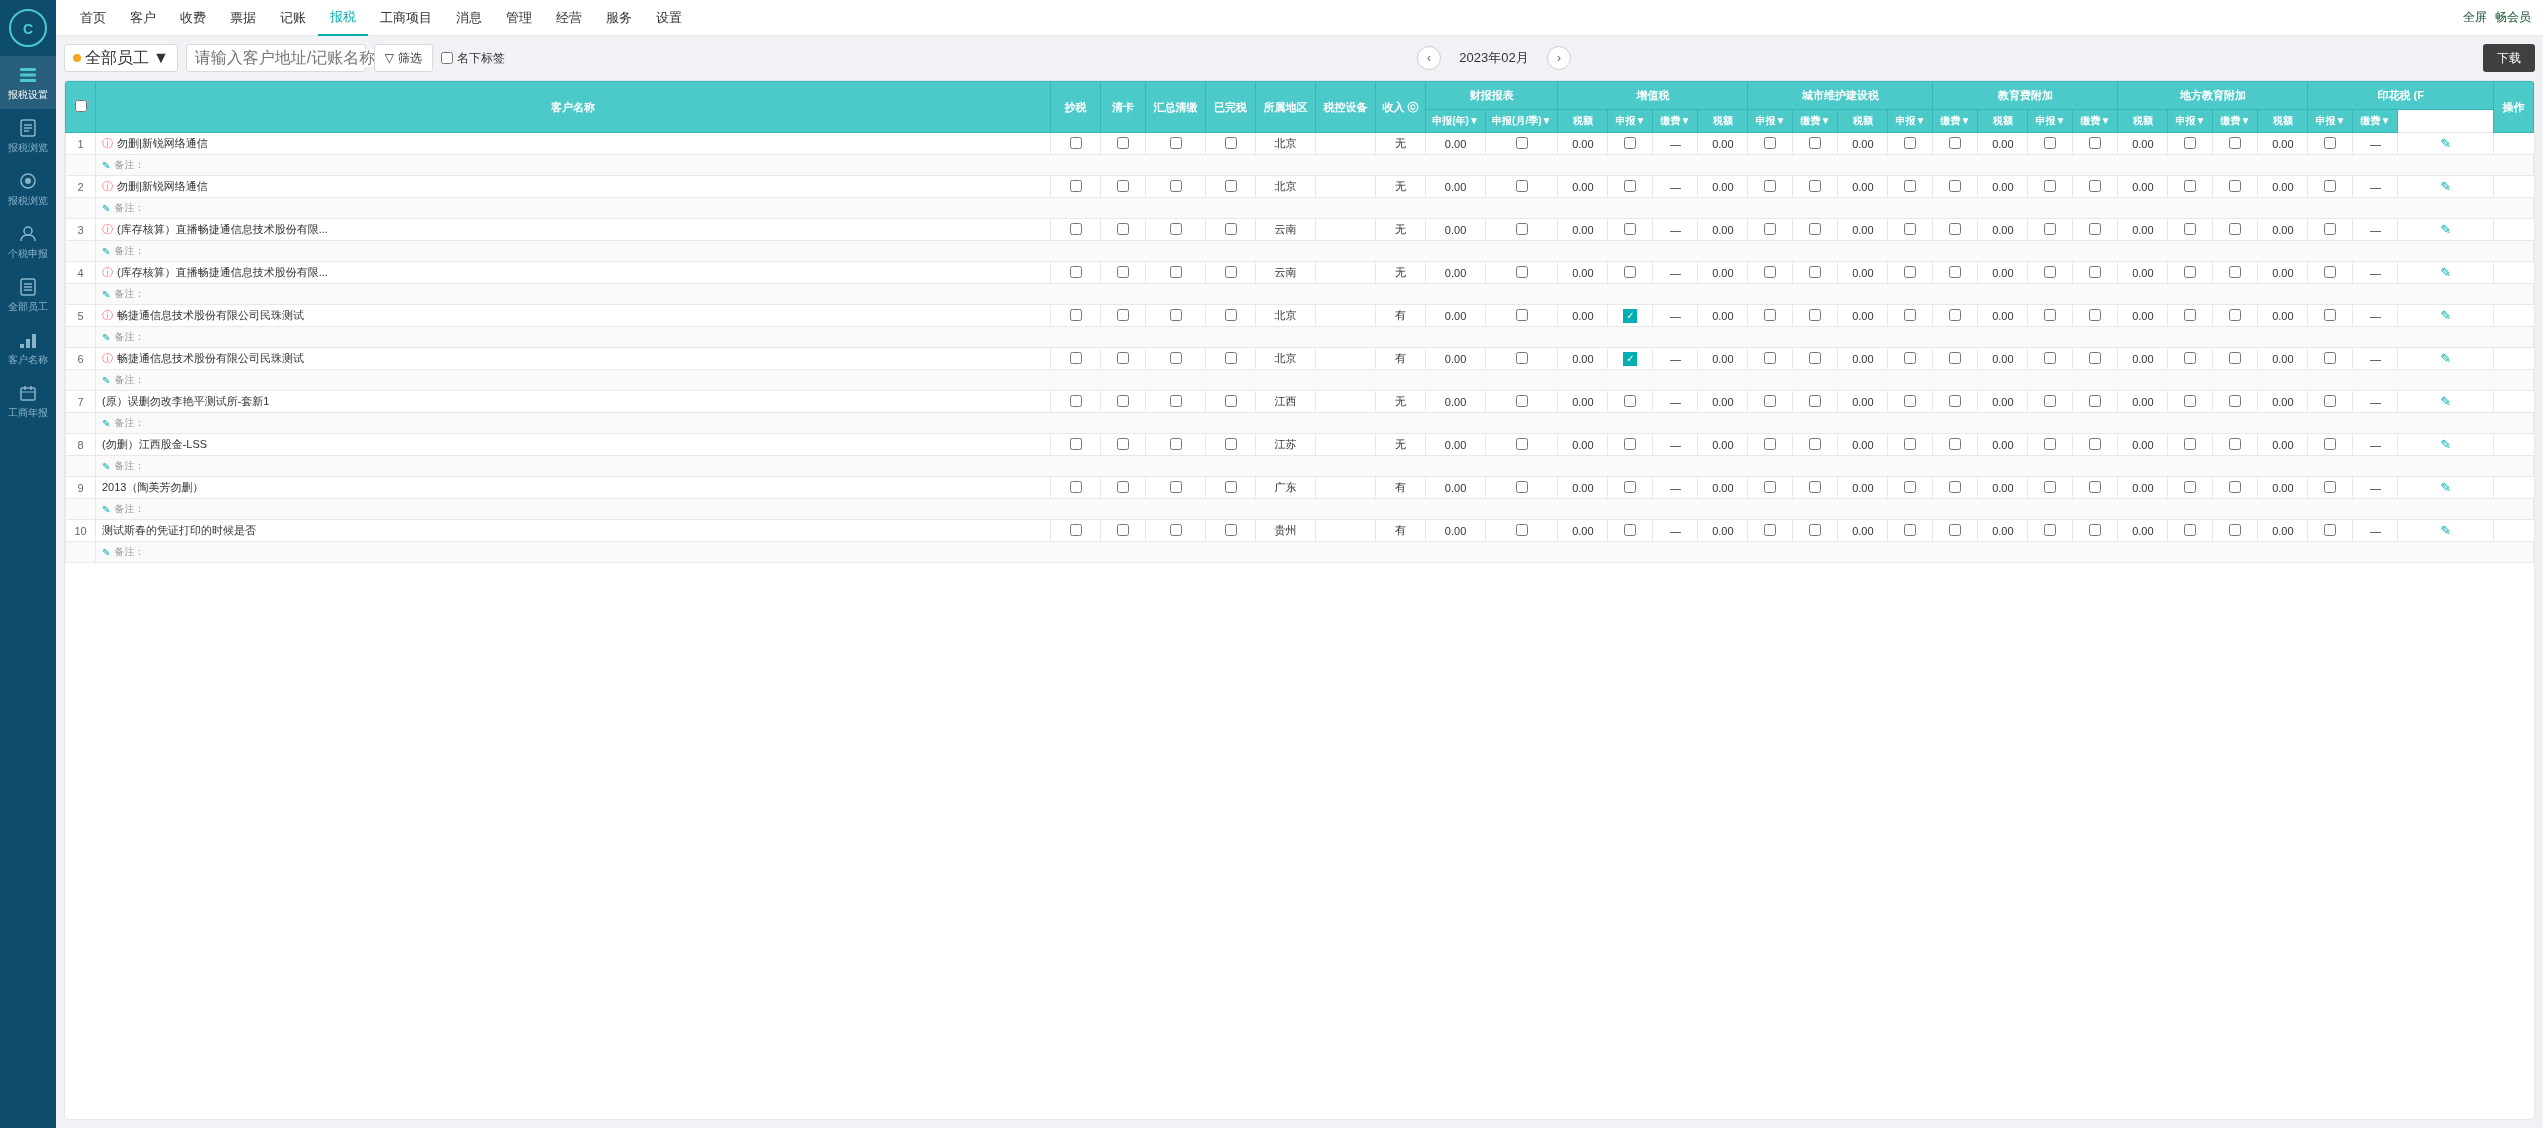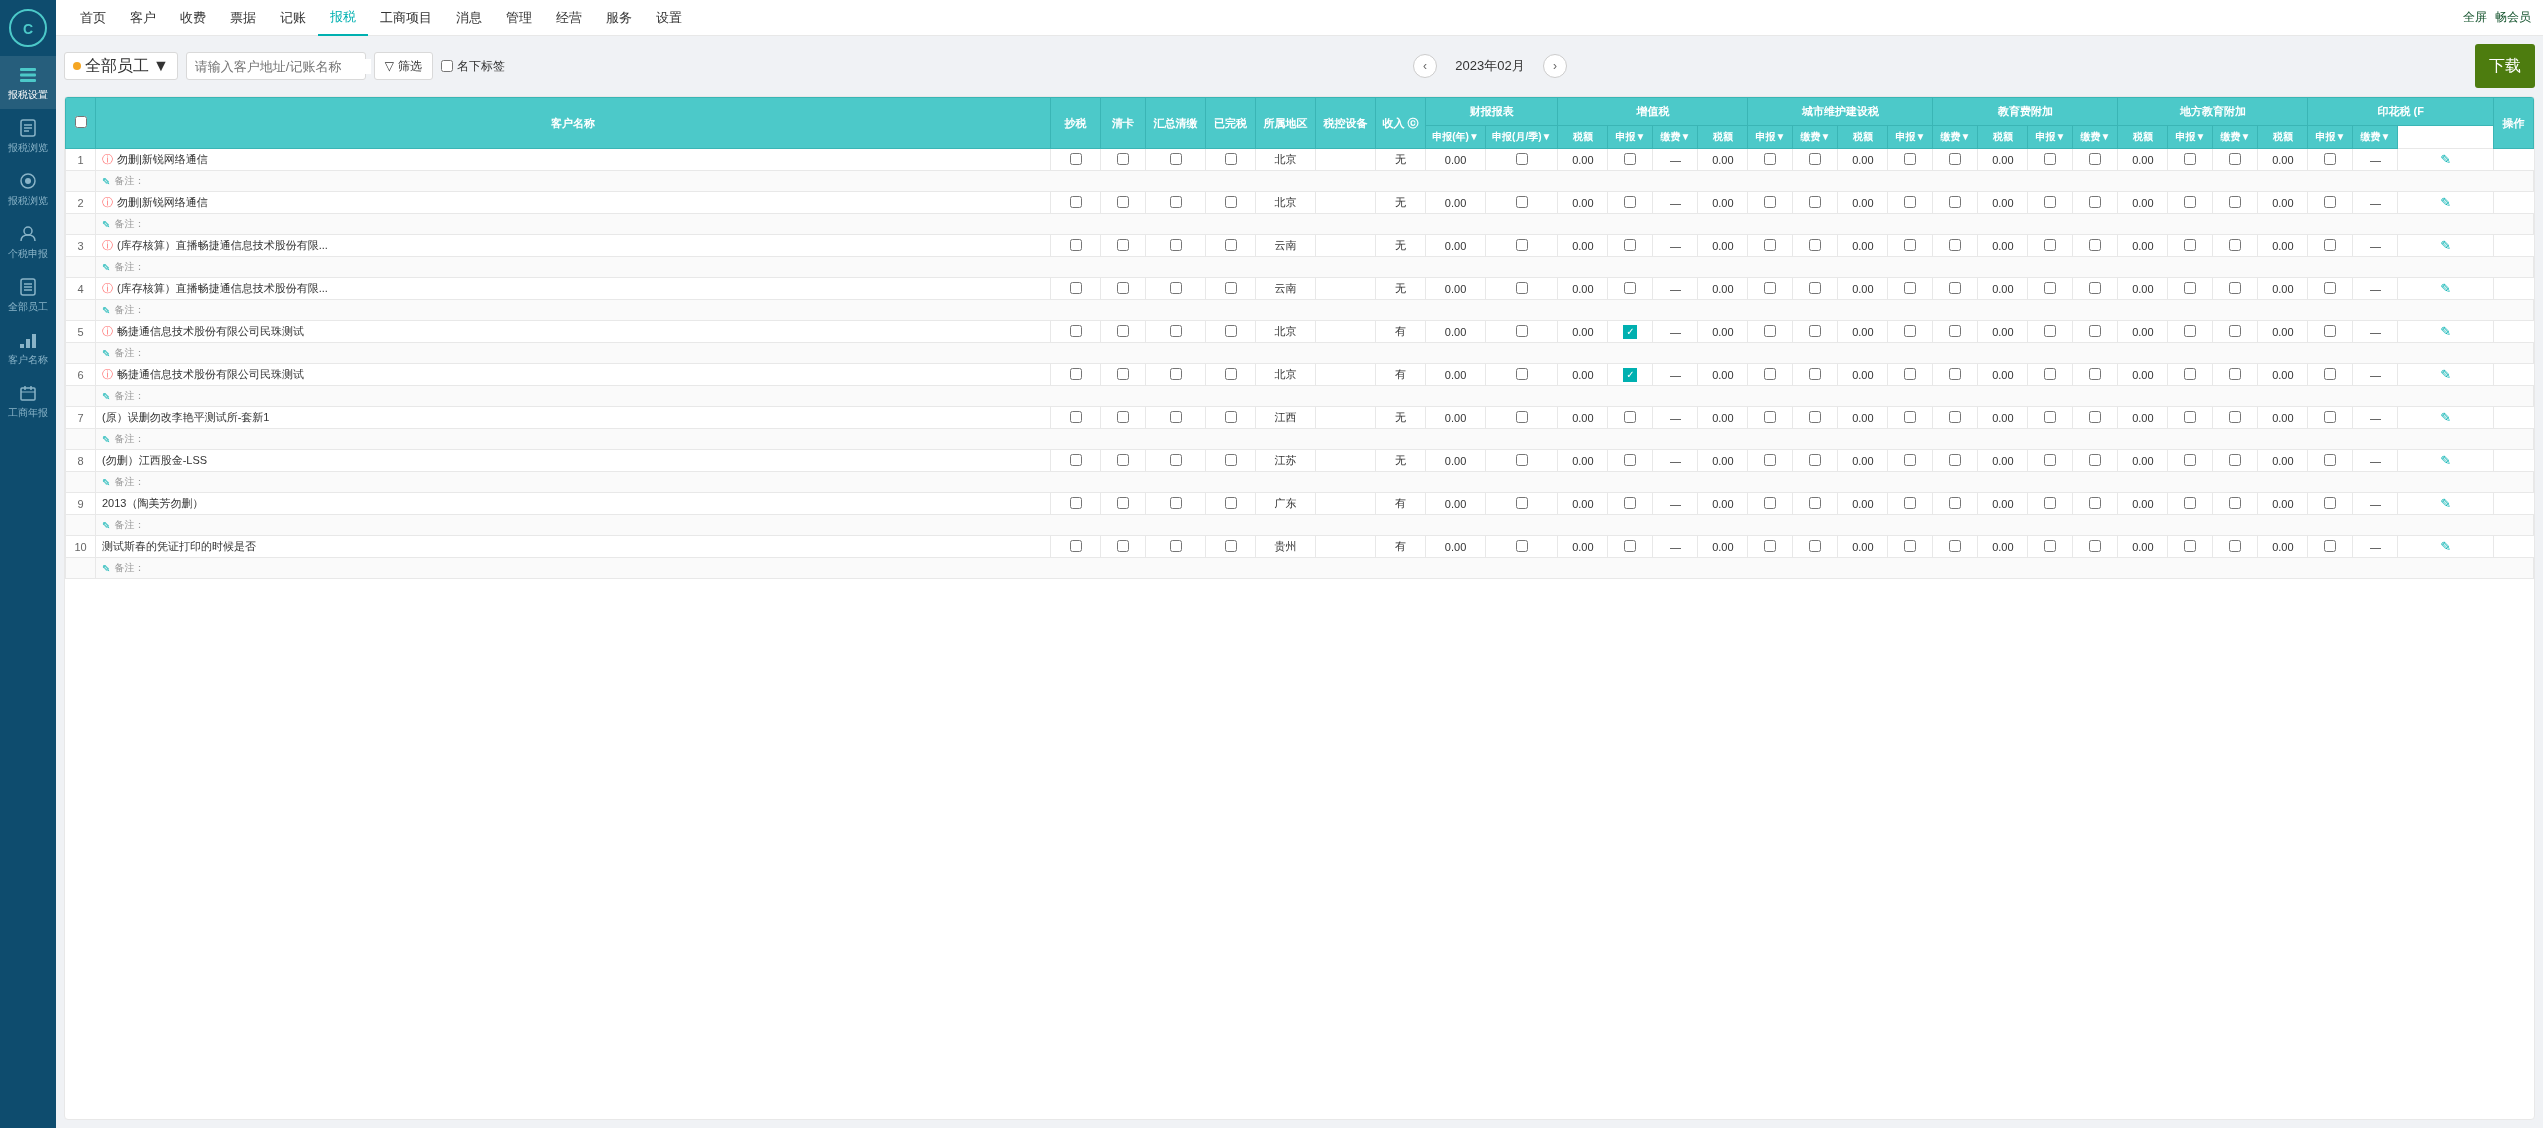--- a/index.html
+++ b/index.html
@@ -29,27 +29,27 @@
 
     
     .toolbar { display: flex; align-items: center; gap: 8px; margin-bottom: 8px; flex-shrink: 0; }
     .toolbar-left { display: flex; align-items: center; gap: 8px; }
     .toolbar-center { flex: 1; display: flex; justify-content: center; align-items: center; gap: 8px; }
     .toolbar-right { display: flex; align-items: center; gap: 8px; }
 
     .select-box { height: 28px; border: 1px solid #d9d9d9; border-radius: 3px; padding: 0 8px; font-size: 16px; display: flex; align-items: center; gap: 4px; cursor: pointer; background: #fff; min-width: 80px; }
     .select-box .dot { width: 8px; height: 8px; border-radius: 50%; background: #f5a623; }
     .search-box { height: 28px; border: 1px solid #d9d9d9; border-radius: 3px; padding: 0 8px; font-size: 12px; display: flex; align-items: center; gap: 4px; background: #fff; width: 180px; }
-    .search-box input { border: none; outline: none; font-size: 13px; flex: 1; color: #8b5cf6; }
+    .search-box input { border: none; outline: none; font-size: 16px; flex: 1; color: #8b5cf6; }
     .filter-btn { height: 28px; border: 1px solid #d9d9d9; border-radius: 3px; padding: 0 10px; font-size: 12px; display: flex; align-items: center; gap: 4px; cursor: pointer; background: #fff; }
     .nav-btn { width: 24px; height: 24px; border: 1px solid #ccc; border-radius: 50%; display: flex; align-items: center; justify-content: center; cursor: pointer; color: #666; background: #fff; font-size: 12px; }
     .month-label { font-size: 13px; font-weight: 500; color: #333; min-width: 90px; text-align: center; }
     .name-tag { display: flex; align-items: center; gap: 4px; font-size: 12px; color: #333; cursor: pointer; }
     .name-tag input[type=checkbox] { width: 12px; height: 12px; }
-    .download-btn { height: 44px; background: #4d7c0f; color: #fff; border: none; border-radius: 3px; padding: 0 14px; font-size: 16px; cursor: pointer; }
+    .download-btn { height: 28px; background: #404040; color: #fff; border: none; border-radius: 3px; padding: 0 14px; font-size: 12px; cursor: pointer; }
 
     
     .table-container { flex: 1; overflow: auto; background: #fff; border-radius: 4px; border: 1px solid #e8e8e8; }
 
     
     table { border-collapse: collapse; width: max-content; min-width: 100%; font-size: 11px; }
     thead tr th { background: #4cc9c9; color: #fff; border: 1px solid #3ab5b5; padding: 4px 6px; text-align: center; white-space: nowrap; position: sticky; top: 0; z-index: 2; }
     tbody tr td { border: 1px solid #e8e8e8; padding: 3px 6px; text-align: center; white-space: nowrap; background: #fff; font-size: 11px; }
     tbody tr.note-row td { background: #fafafa; color: #666; text-align: left; font-size: 10px; }
     .col-index { width: 30px; color: #666; }

